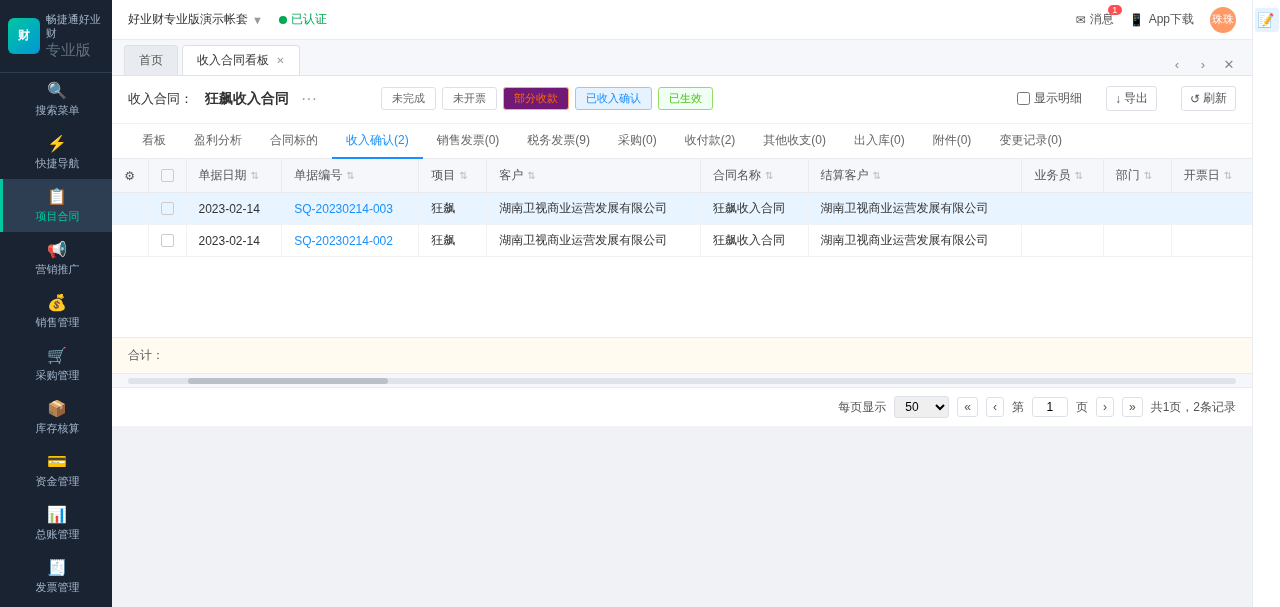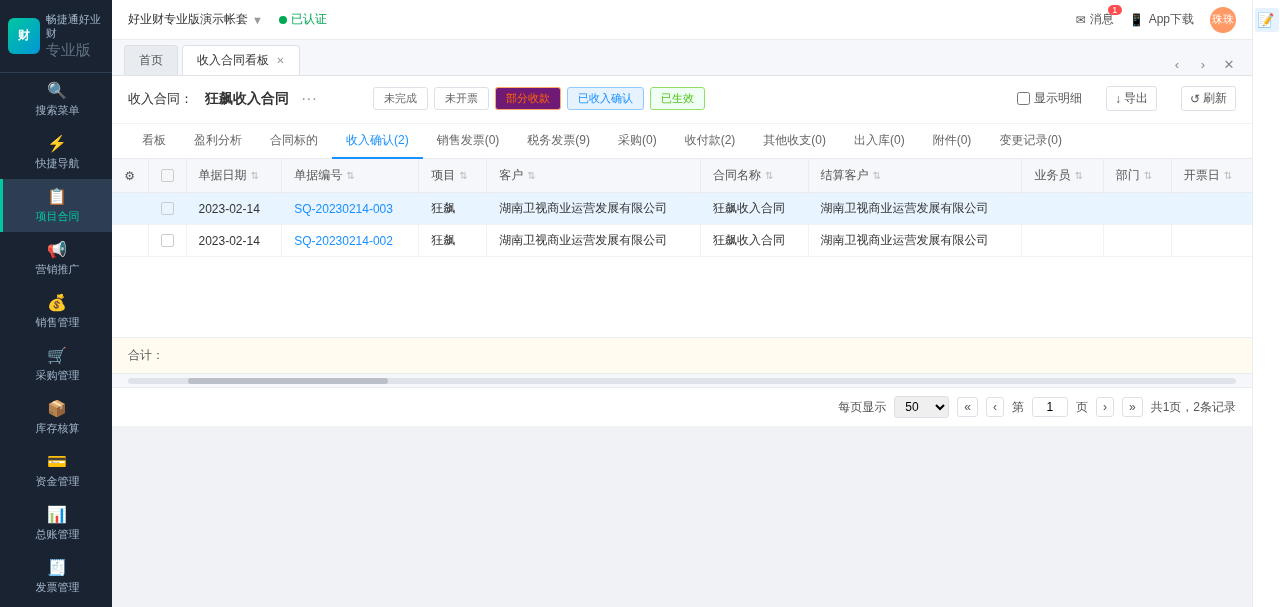--- a/index.html
+++ b/index.html
@@ -36,21 +36,21 @@
     .tab-close { margin-left: 4px; color: #999; font-size: 10px; }
 
     
     .content { flex: 1; background: #fff; overflow: hidden; display: flex; flex-direction: column; }
 
     
     .content-header { padding: 10px 16px 6px; border-bottom: 1px solid #f0f2f5; flex-shrink: 0; }
     .contract-title-row { display: flex; align-items: center; gap: 12px; margin-bottom: 6px; }
     .contract-title-label { font-size: 13px; color: #333; }
     .contract-title-name { font-size: 14px; color: #333; font-weight: 600; }
-    .contract-status-btns { display: flex; gap: 6px; margin-left: 8px; padding-left: 36px; }
+    .contract-status-btns { display: flex; gap: 6px; margin-left: 16px; padding-left: 36px; }
     .status-btn { padding: 3px 10px; border-radius: 3px; font-size: 11px; border: 1px solid #dde1e7; cursor: pointer; background: #fff; color: #666; }
     .status-btn.active-orange { background: #701a75; color: #ff6600; border-color: #ffaa66; }
     .status-btn.active-blue { background: #e6f3ff; color: #1890ff; border-color: #91caff; }
     .status-btn.active-green { background: #f0fff4; color: #52c41a; border-color: #95de64; }
     .more-btn { color: #999; cursor: pointer; font-size: 16px; }
     .header-actions { display: flex; gap: 24px; margin-left: auto; align-items: center; }
     .header-action-btn { font-size: 12px; color: #555; cursor: pointer; display: flex; align-items: center; gap: 3px; padding: 3px 8px; border: 1px solid #dde1e7; border-radius: 3px; background: #fff; }
     .show-detail-cb { display: flex; align-items: center; gap: 4px; font-size: 12px; color: #555; }
 
     

